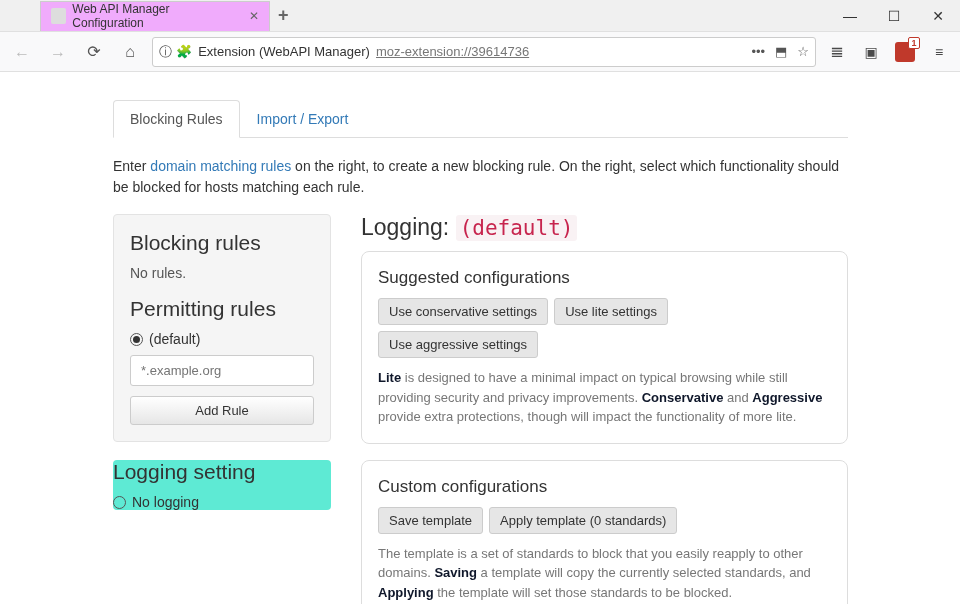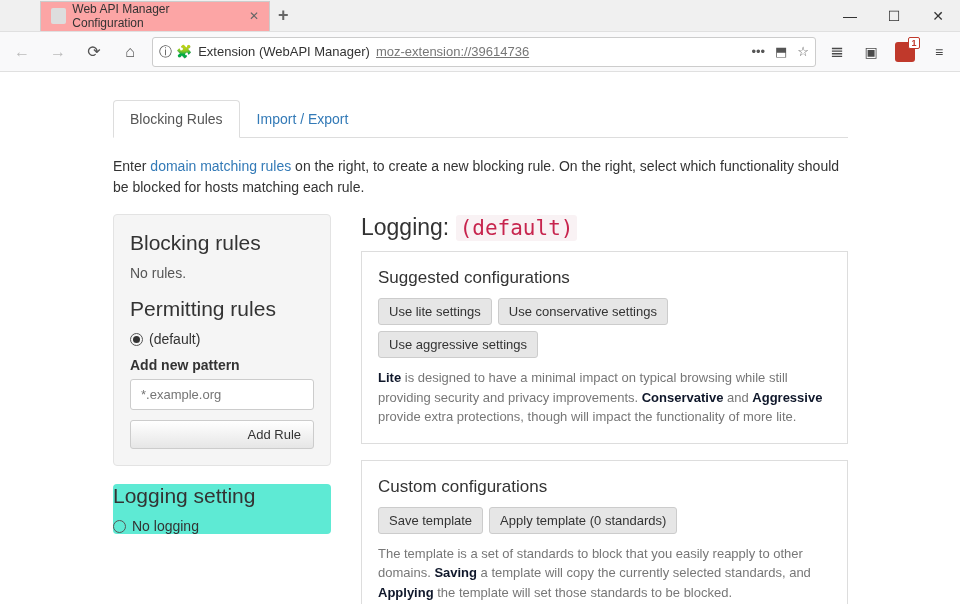--- a/index.html
+++ b/index.html
@@ -1,19 +1,19 @@
 <!DOCTYPE html>
 <html><head>
 <meta charset="utf-8">
 <style>
 * { box-sizing: border-box; margin: 0; padding: 0; }
 body { font-family: Arial, Helvetica, sans-serif; font-size: 14px; color: #333; background: #fff; width: 960px; height: 604px; overflow: hidden; position: relative; }
 
 .titlebar { height: 32px; background: #f0f0f0; display: flex; align-items: center; border-bottom: 1px solid #e0e0e0; }
-.tab { background: #fca5a5; height: 30px; margin-left: 40px; display: flex; align-items: center; padding: 0 10px; border: 1px solid #ccc; border-bottom: none; font-size: 12px; max-width: 230px; }
+.tab { background: #f0abfc; height: 30px; margin-left: 40px; display: flex; align-items: center; padding: 0 10px; border: 1px solid #ccc; border-bottom: none; font-size: 12px; max-width: 230px; }
 .tab .icon { width: 16px; height: 16px; background: #ddd; border-radius: 2px; margin-right: 6px; }
 .tab .close { margin-left: 12px; color: #666; cursor: pointer; }
 .newtab { margin-left: 8px; color: #666; font-size: 18px; font-weight: bold; cursor: pointer; }
 .winbtns { margin-left: auto; display: flex; }
 .winbtn { width: 44px; height: 30px; display: flex; align-items: center; justify-content: center; font-size: 14px; color: #333; cursor: pointer; }
 
 .toolbar { height: 40px; background: #f9f9fa; display: flex; align-items: center; padding: 0 8px; gap: 8px; border-bottom: 1px solid #e0e0e0; }
 .navbtn { width: 28px; height: 28px; display: flex; align-items: center; justify-content: center; color: #555; cursor: pointer; font-size: 16px; }
 .navbtn.disabled { color: #bbb; }
 .urlbar { flex: 1; height: 30px; background: #fff; border: 1px solid #ccc; border-radius: 3px; display: flex; align-items: center; padding: 0 6px; font-size: 13px; color: #555; }
@@ -38,27 +38,27 @@
 .left { width: 218px; }
 .panel { background: #f5f5f5; border: 1px solid #e3e3e3; border-radius: 4px; padding: 16px; }
 .panel h3 { font-size: 21px; font-weight: 500; color: #333; margin-bottom: 10px; }
 .panel.white { background: #5eead4; border: none; padding: 0; margin-top: 18px; }
 .panel p { color: #555; margin-bottom: 16px; }
 .radio-row { display: flex; align-items: center; gap: 6px; margin-bottom: 8px; }
 .radio { width: 13px; height: 13px; border: 1px solid #555; border-radius: 50%; display: inline-flex; align-items: center; justify-content: center; }
 .radio.on::after { content: ''; width: 7px; height: 7px; background: #333; border-radius: 50%; }
 .lbl { font-weight: bold; margin-top: 10px; margin-bottom: 6px; display: block; }
 .input { width: 100%; padding: 7px 10px; border: 1px solid #ccc; border-radius: 3px; font-size: 13px; color: #ec4899; }
-.btn { display: inline-block; padding: 6px 12px; background: linear-gradient(#fff,#e6e6e6); border: 1px solid #ccc; border-radius: 3px; cursor: pointer; font-size: 13px; color: #333; margin-top: 10px; text-align: right; }
+.btn { display: inline-block; padding: 6px 12px; background: linear-gradient(#fff,#e6e6e6); border: 1px solid #ccc; border-radius: 3px; cursor: pointer; font-size: 13px; color: #333; margin-top: 10px; text-align: center; }
 .btn.full { width: 100%; }
 
 .right { flex: 1; }
 .right h2 { font-size: 23px; font-weight: 400; color: #333; margin-bottom: 10px; }
 .right h2 .code { font-family: monospace; background: #f9f2f4; color: #c7254e; padding: 1px 4px; font-size: 21px; border-radius: 3px; }
-.card { border: 1px solid #ddd; border-radius: 0; padding: 16px; margin-bottom: 16px; }
+.card { border: 1px solid #ddd; border-radius: 8px; padding: 16px; margin-bottom: 16px; }
 .card h4 { font-size: 17px; font-weight: 400; margin-bottom: 10px; }
 .card .btns { display: flex; flex-wrap: wrap; gap: 6px; margin-bottom: 10px; }
 .card .btn2 { padding: 5px 10px; background: #e6e6e6; border: 1px solid #ccc; border-radius: 3px; cursor: pointer; font-size: 13px; }
 .card p { color: #777; line-height: 1.5; font-size: 13px; }
 .card p strong { color: #0f172a; }
 </style>
 </head>
 <body>
 
 <div class="titlebar">
@@ -115,43 +115,42 @@
     <div class="cols">
       <div class="left">
         <div class="panel">
           <h3>Blocking rules</h3>
           <p>No rules.</p>
           <h3>Permitting rules</h3>
           <div class="radio-row">
             <span class="radio on"></span>
             <span>(default)</span>
           </div>
-          <span class="lbl">Add new pattern</span>
           <input class="input" placeholder="*.example.org" style="">
           <div class="btn full">Add Rule</div>
         </div>
         <div class="panel white">
           <h3>Logging setting</h3>
           <div class="radio-row">
             <span class="radio"></span>
             <span>No logging</span>
           </div>
         </div>
       </div>
 
       <div class="right">
         <h2>
           <span>Logging: </span><span class="code">(default)</span>
         </h2>
 
         <div class="card">
           <h4>Suggested configurations</h4>
           <div class="btns">
+            <div class="btn2">Use conservative settings</div>
             <div class="btn2">Use lite settings</div>
-            <div class="btn2">Use conservative settings</div>
             <div class="btn2">Use aggressive settings</div>
           </div>
           <p>
             <strong>Lite</strong><span> is designed to have a minimal impact on typical browsing while still providing security and privacy improvements. </span><strong>Conservative</strong><span> and </span><strong>Aggressive</strong><span> provide extra protections, though will impact the functionality of more lite.</span>
           </p>
         </div>
 
         <div class="card">
           <h4>Custom configurations</h4>
           <div class="btns">

